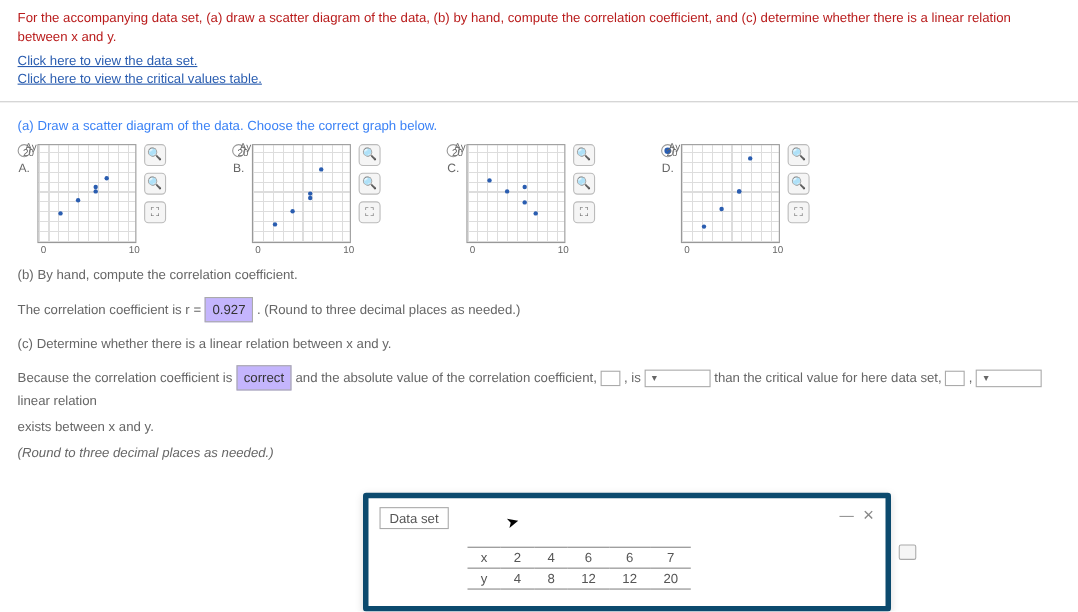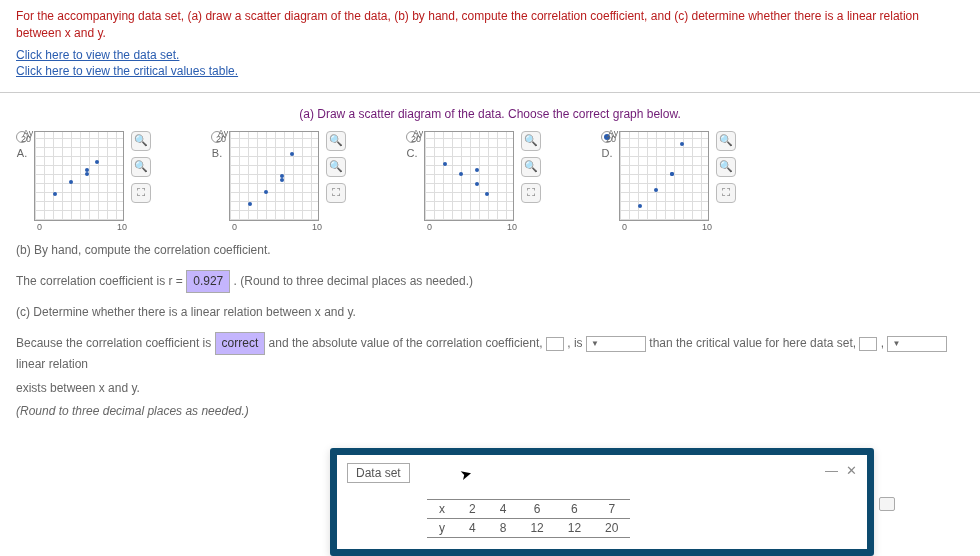--- a/index.html
+++ b/index.html
@@ -2,21 +2,21 @@
 <html><head>
   <meta charset="utf-8">
   <style>
     * { box-sizing: border-box; margin: 0; padding: 0; }
     body { font-family: Arial, sans-serif; font-size: 12px; color: #333; background: #fff; width: 980px; height: 556px; overflow: hidden; position: relative; }
     .container { padding: 8px 16px; }
     .intro { color: #b91c1c; margin-bottom: 6px; line-height: 1.4; }
     .link { color: #2a5db0; text-decoration: underline; cursor: pointer; display: block; margin-bottom: 2px; }
     .divider { border: none; border-top: 1px solid #ccc; margin: 14px -16px; position: relative; }
     .divider::after { content: ''; position: absolute; left: 50%; top: -4px; width: 30px; height: 8px; background: #ddd; border-radius: 4px; transform: translateX(-50%); }
-    .question { color: #701a75; margin: 14px 0 10px; text-align: center; }
+    .question { color: #3b82f6; margin: 14px 0 10px; }
     .choices { display: flex; gap: 60px; margin-bottom: 20px; }
     .choice { display: flex; align-items: flex-start; gap: 6px; }
     .radio-wrap { display: flex; flex-direction: column; align-items: center; gap: 4px; }
     .radio { width: 12px; height: 12px; border: 1px solid #999; border-radius: 50%; background: #fff; }
     .radio.selected::after { content:''; display:block; width:6px; height:6px; background:#2a5db0; border-radius:50%; margin:2px;}
     .label { color: #666; font-size: 11px; }
     .graph-wrap { display: flex; align-items: flex-start; gap: 3px; }
     .graph { width: 90px; height: 90px; border: 1px solid #999; background: repeating-linear-gradient(0deg, #ddd, #ddd 1px, transparent 1px, transparent 9px), repeating-linear-gradient(90deg, #ddd, #ddd 1px, transparent 1px, transparent 9px); position: relative; }
     .axis-label { font-size: 9px; color: #666; position: absolute; }
     .y-label { left: -12px; top: -4px; }
@@ -25,21 +25,21 @@
     .x-label-20 { left: -14px; top: 2px; }
     .dot { position: absolute; width: 4px; height: 4px; background: #2a5db0; border-radius: 50%; }
     .tools { display: flex; flex-direction: column; gap: 6px; margin-left: 4px; }
     .tool { width: 20px; height: 20px; border: 1px solid #bbb; border-radius: 4px; background: #f5f5f5; display: flex; align-items: center; justify-content: center; font-size: 11px; color: #666; cursor: pointer; }
     .part { color: #666; margin: 10px 0; line-height: 1.6; }
     .inline-box { display: inline-block; border: 1px solid #aaa; background: #c4b5fd; padding: 1px 6px; color: #333; min-width: 30px; text-align: center; }
     .inline-input-small { display: inline-block; border: 1px solid #aaa; background: #fff; width: 18px; height: 14px; vertical-align: middle; }
     .dropdown { display: inline-flex; align-items: center; border: 1px solid #aaa; background: #fff; padding: 1px 4px; gap: 4px; height: 16px; vertical-align: middle; }
     .dropdown-empty { width: 60px; }
     .caret { font-size: 8px; color: #666; }
-    .popup { position: absolute; left: 330px; top: 448px; width: 544px; height: 108px; border: 7px solid #0c4a6e; border-radius: 3px; background: #fff; box-shadow: 0 2px 8px rgba(0,0,0,0.15); }
+    .popup { position: absolute; left: 330px; top: 448px; width: 480px; height: 108px; border: 5px solid #0c4a6e; border-radius: 3px; background: #fff; box-shadow: 0 2px 8px rgba(0,0,0,0.15); }
     .popup-head { display: flex; justify-content: space-between; padding: 8px 10px 6px; }
     .popup-title { border: 1px solid #aaa; padding: 2px 8px; color: #555; font-size: 12px; }
     .popup-ctrl { display: flex; gap: 8px; color: #888; font-size: 13px; }
     .popup-ctrl span { cursor: pointer; }
     .data-table { margin: 10px 90px; border-collapse: collapse; position: relative; }
     .data-table td, .data-table th { border-bottom: 1px solid #888; padding: 2px 12px; text-align: center; color: #555; font-weight: normal; font-size: 12px; }
     .data-table tr:first-child td, .data-table tr:first-child th { border-top: 1px solid #888; }
     .copy-icon { position: absolute; right: -28px; top: -2px; width: 16px; height: 14px; border: 1px solid #aaa; border-radius: 2px; background: #f5f5f5; cursor:pointer; }
     .cursor { position: absolute; left: 460px; top: 466px; font-size: 14px; color: #000; transform: rotate(-15deg); pointer-events:none;}
   </style>

